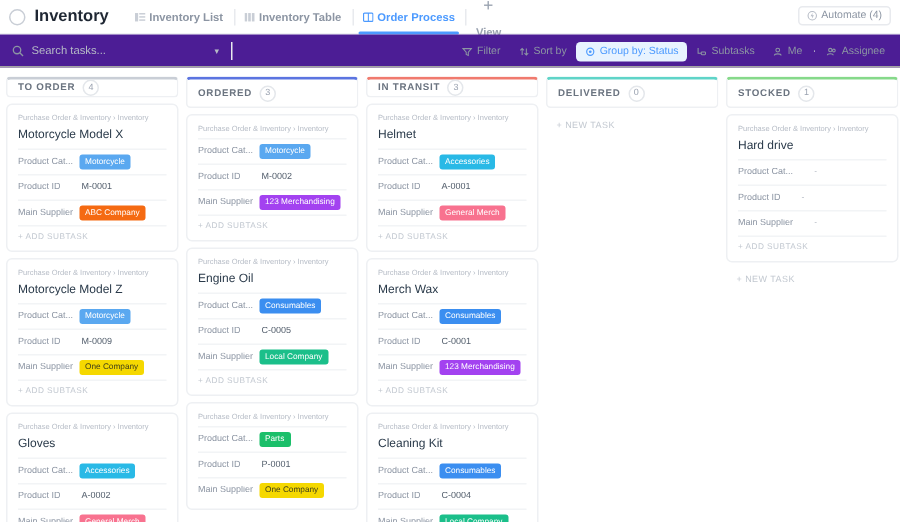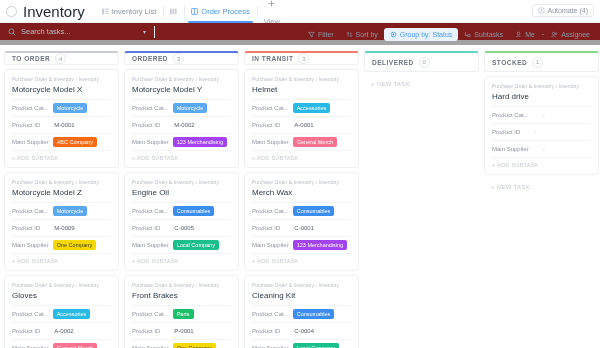--- a/index.html
+++ b/index.html
@@ -22,27 +22,27 @@
     position: relative;
   }
   .app-icon {
     width: 11px; height: 11px;
     border: 1px solid #c9ced6;
     border-radius: 50%;
     margin-right: 6px;
     flex: none;
   }
   .app-title {
-    font-size: 15px;
-    font-weight: normal;
+    font-size: 11px;
+    font-weight: bold;
     color: #1f2733;
     margin-right: 10px;
     white-space: nowrap;
   }
-  .tabs { display: flex; align-items: flex-end; height: 23px; }
+  .tabs { display: flex; align-items: flex-end; height: 23px; font-weight: bold; }
   .tab {
     display: flex; align-items: center;
     gap: 3px;
     font-size: 7.5px;
     color: #8c95a3;
     padding: 0 7px;
     height: 23px;
     line-height: 23px;
     white-space: nowrap;
     position: relative;
@@ -70,22 +70,22 @@
     padding: 2px 5px;
     background: #fff;
     white-space: nowrap;
   }
 
   
   .searchbar {
     height: 22px;
     display: flex; align-items: center;
     padding: 0 8px;
-    border-bottom: 5px solid #a3a3a3;
-    background: #7f1d1d;
+    border-bottom: 1px solid #a3a3a3;
+    background: #4c1d95;
     position: relative;
   }
   .mag {
     width: 8px; height: 8px; flex: none; margin-right: 5px;
   }
   .search-input {
     border: none; outline: none;
     font-size: 7.5px;
     font-family: "Liberation Sans", sans-serif;
     color: #8c95a3;
@@ -243,20 +243,21 @@
         <rect x="4" y="7" width="6" height="1.4" fill="#c9ced6"></rect>
       </svg>
       <span>Inventory List</span>
     </div>
     <div class="tab">
       <svg class="tab-ic" viewBox="0 0 10 10">
         <rect x="0" y="1" width="2.5" height="8" fill="#c9ced6"></rect>
         <rect x="3.5" y="1" width="2.5" height="8" fill="#c9ced6"></rect>
         <rect x="7" y="1" width="2.5" height="8" fill="#c9ced6"></rect>
       </svg>
+      <span>Inventory Table</span>
     </div>
     <div class="tab active">
       <svg class="tab-ic" viewBox="0 0 10 10">
         <rect x="0.5" y="1" width="9" height="8" rx="1" fill="none" stroke="#4c9aff" stroke-width="1.2"></rect>
         <rect x="4.6" y="1" width="1" height="8" fill="#4c9aff"></rect>
       </svg>
       <span>Order Process</span>
     </div>
     <div class="tab plus">
       <svg class="tab-ic" viewBox="0 0 10 10">
@@ -388,21 +389,20 @@
         </div>
       </div>
     </div>
     <div class="col">
       <div class="col-head" style="border-top-color: rgb(91, 116, 224);">
         <span class="col-title">ORDERED</span>
         <span class="col-count">3</span>
       </div>
       <div class="card">
         <div class="crumb">Purchase Order &amp; Inventory › Inventory</div>
-        <div class="ctitle">Motorcycle Model Y</div>
         <div class="frow">
           <span class="flabel">Product Cat...</span>
           <span class="tag" style="background: rgb(90, 168, 240);">Motorcycle</span>
         </div>
         <div class="frow">
           <span class="flabel">Product ID</span>
           <span class="fval center">M-0002</span>
         </div>
         <div class="frow">
           <span class="flabel">Main Supplier</span>
@@ -422,21 +422,20 @@
           <span class="fval center">C-0005</span>
         </div>
         <div class="frow">
           <span class="flabel">Main Supplier</span>
           <span class="tag" style="background: rgb(27, 191, 138);">Local Company</span>
         </div>
         <div class="addsub">+ ADD SUBTASK</div>
       </div>
       <div class="card">
         <div class="crumb">Purchase Order &amp; Inventory › Inventory</div>
-        <div class="ctitle">Front Brakes</div>
         <div class="frow">
           <span class="flabel">Product Cat...</span>
           <span class="tag" style="background: rgb(27, 191, 106);">Parts</span>
         </div>
         <div class="frow">
           <span class="flabel">Product ID</span>
           <span class="fval center">P-0001</span>
         </div>
         <div class="frow">
           <span class="flabel">Main Supplier</span>

